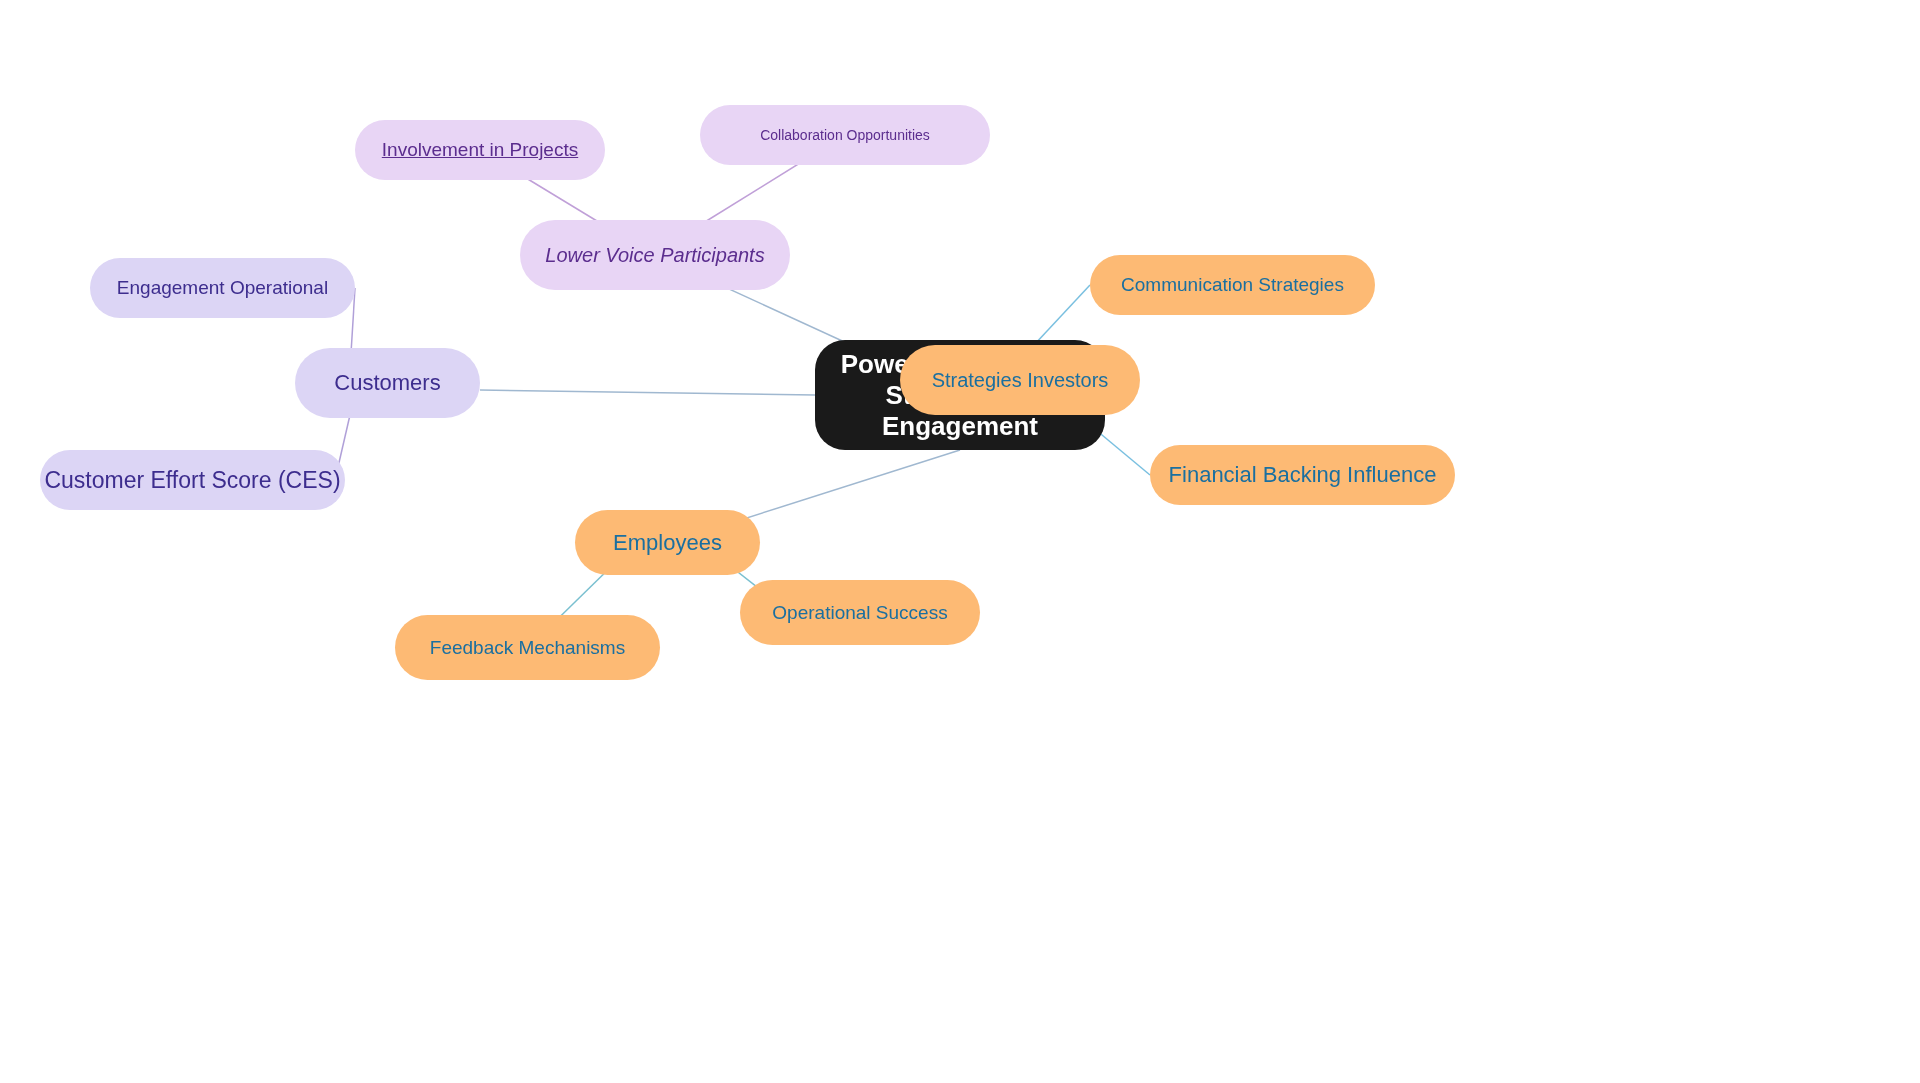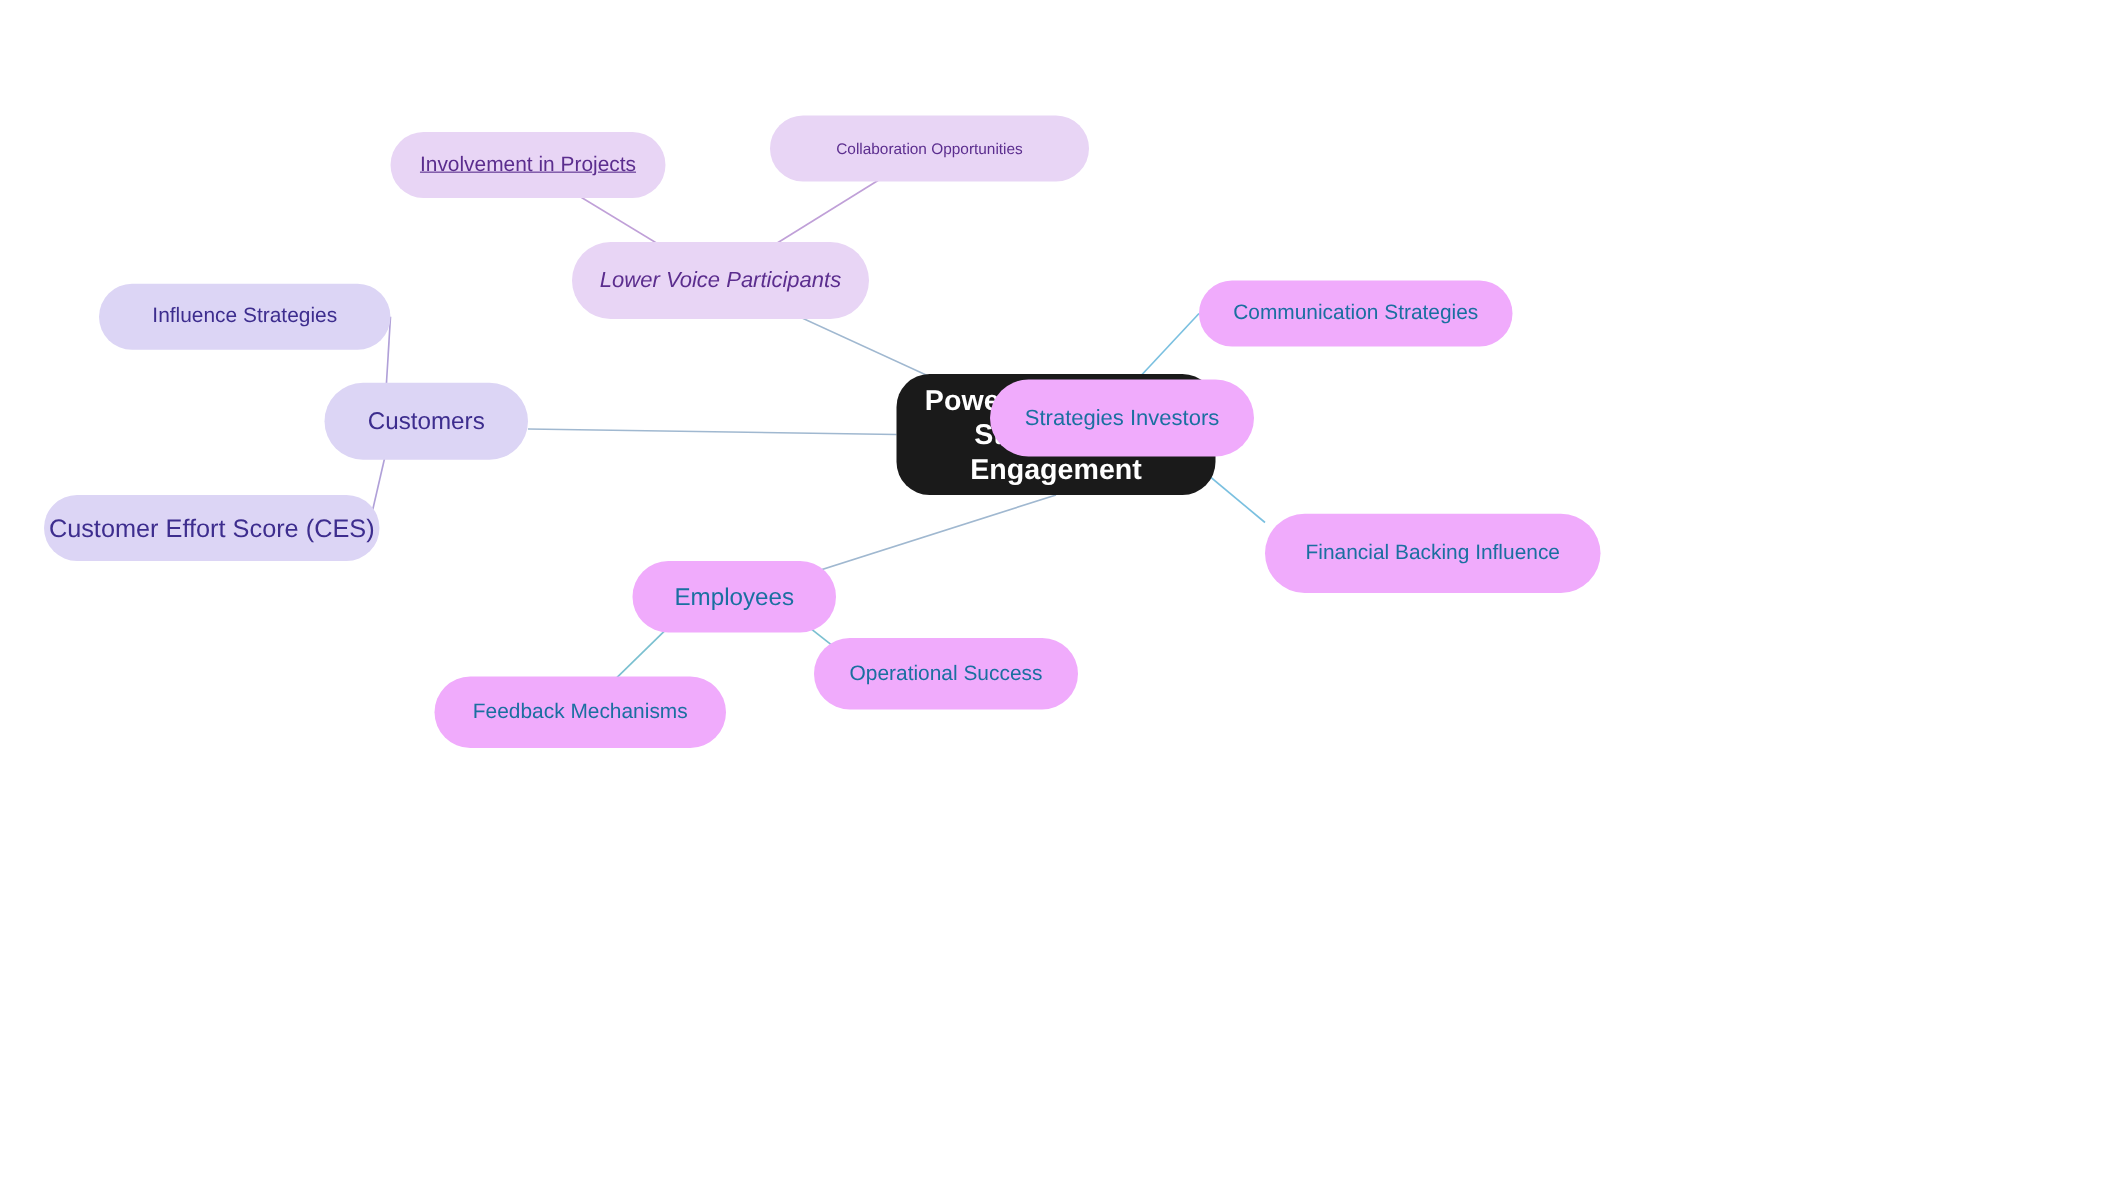--- a/index.html
+++ b/index.html
@@ -45,21 +45,21 @@
       background: #e8d5f5;
       color: #5b2d8e;
       border: none;
     }
     .node-lavender {
       background: #dcd5f5;
       color: #3d2d8e;
       border: none;
     }
     .node-blue {
-      background: #f0abfc;
+      background: #fdba74;
       color: #1a6fa0;
       border: none;
     }
 
     
     .node-lvp {
       left: 520px;
       top: 220px;
       width: 270px;
       height: 70px;
@@ -121,23 +121,22 @@
       top: 255px;
       width: 285px;
       height: 60px;
       font-size: 19px;
     }
     
     .node-fbi {
       left: 1150px;
       top: 445px;
       width: 305px;
-      height: 72px;
-      font-size: 19px;
-      margin-top: 22px;
+      height: 60px;
+      font-size: 22px;
     }
     
     .node-emp {
       left: 575px;
       top: 510px;
       width: 185px;
       height: 65px;
       font-size: 22px;
     }
     
@@ -192,21 +191,21 @@
 Engagement</div>
 
 <div class="node node-purple node-lvp">Lower Voice Participants</div>
 
 <div class="node node-purple node-iip">Involvement in Projects</div>
 
 <div class="node node-purple node-co">Collaboration Opportunities</div>
 
 <div class="node node-lavender node-cust">Customers</div>
 
-<div class="node node-lavender node-es">Influence Strategies</div>
+<div class="node node-lavender node-es">Engagement Operational</div>
 
 <div class="node node-lavender node-ces">Customer Effort Score (CES)</div>
 
 <div class="node node-blue node-ii">Strategies Investors</div>
 
 <div class="node node-blue node-cs">Communication Strategies</div>
 
 <div class="node node-blue node-fbi">Financial Backing Influence</div>
 
 <div class="node node-blue node-emp">Employees</div>

